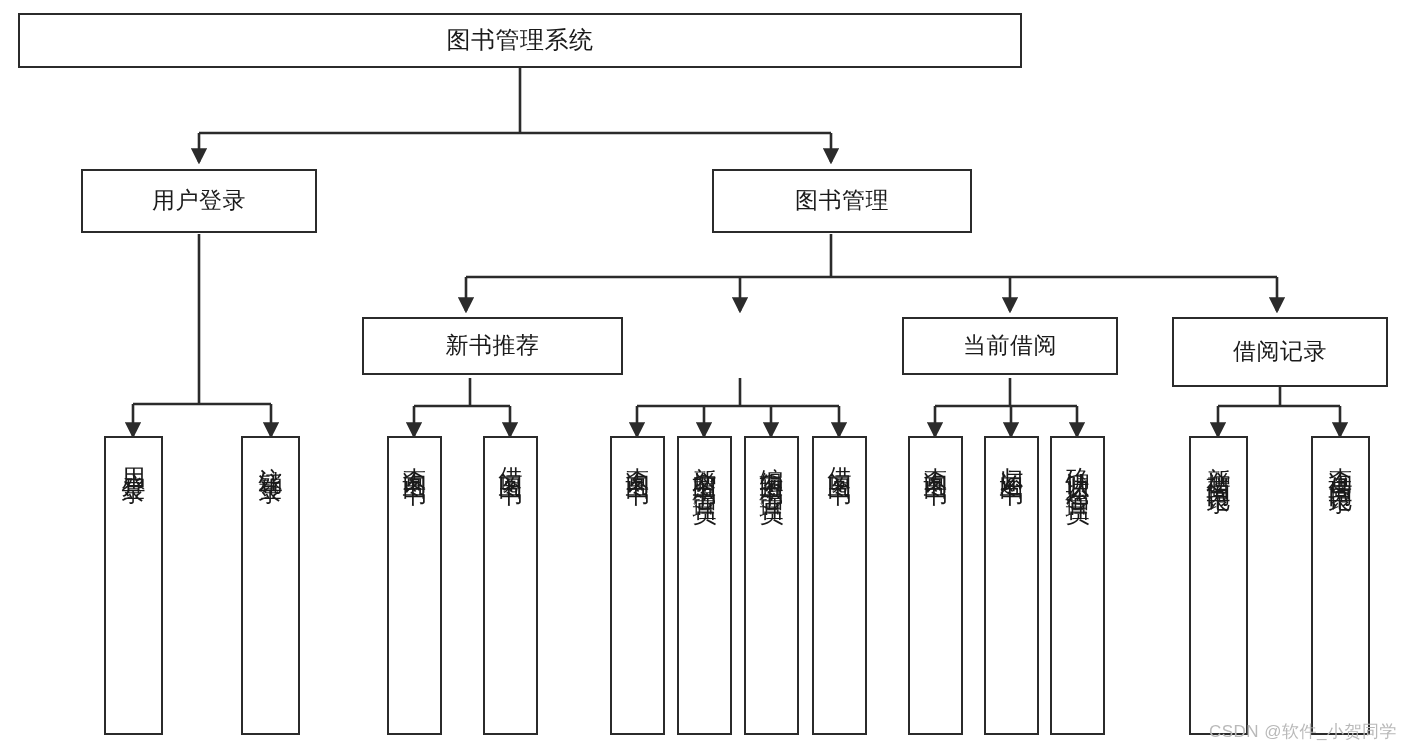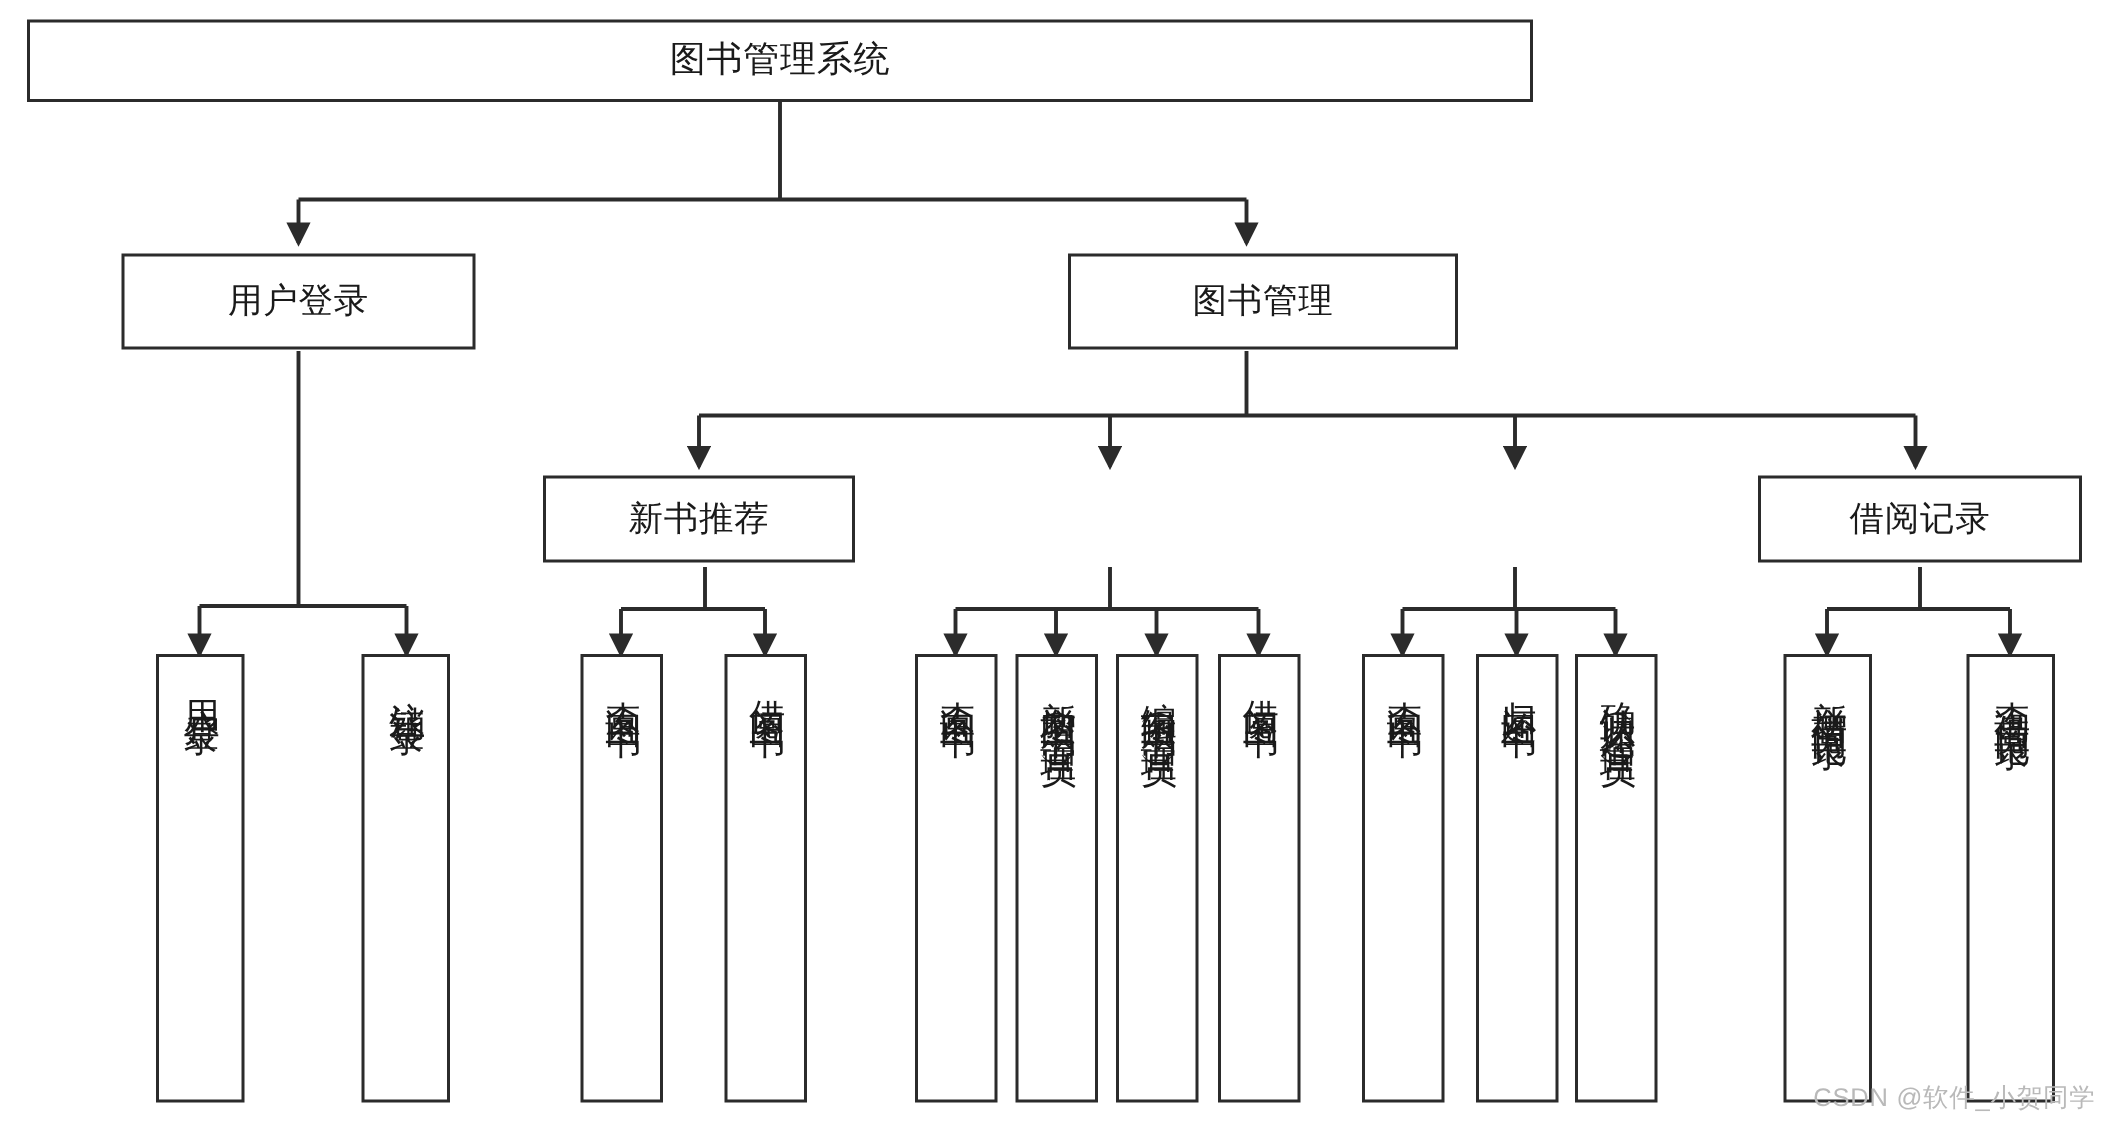--- a/index.html
+++ b/index.html
@@ -128,24 +128,27 @@
     <span class="lbl">图书管理系统</span>
   </div>
 
   <div class="node horiz" style="left:81px; top:169px; width:236px; height:64px;">
     <span class="lbl">用户登录</span>
   </div>
   <div class="node horiz" style="left:712px; top:169px; width:260px; height:64px;">
     <span class="lbl">图书管理</span>
   </div>
 
-  <div class="node horiz" style="left:362px; top:317px; width:208px; height:58px;">
+  <div class="node horiz" style="left:362px; top:317px; width:261px; height:58px;">
     <span class="lbl">新书推荐</span>
   </div>
-  <div class="node horiz" style="left:1172px; top:317px; width:216px; height:58px;">
+  <div class="node horiz" style="left:902px; top:317px; width:216px; height:58px;">
+    <span class="lbl">当前借阅</span>
+  </div>
+  <div class="node horiz" style="left:1172px; top:317px; width:216px; height:70px;">
     <span class="lbl">借阅记录</span>
   </div>
 
   <div class="node vert" style="left:104px; top:436px; width:59px; height:299px;">
     <span class="lbl">用户登录</span>
   </div>
   <div class="node vert" style="left:241px; top:436px; width:59px; height:299px;">
     <span class="lbl">注销登录</span>
   </div>
 

